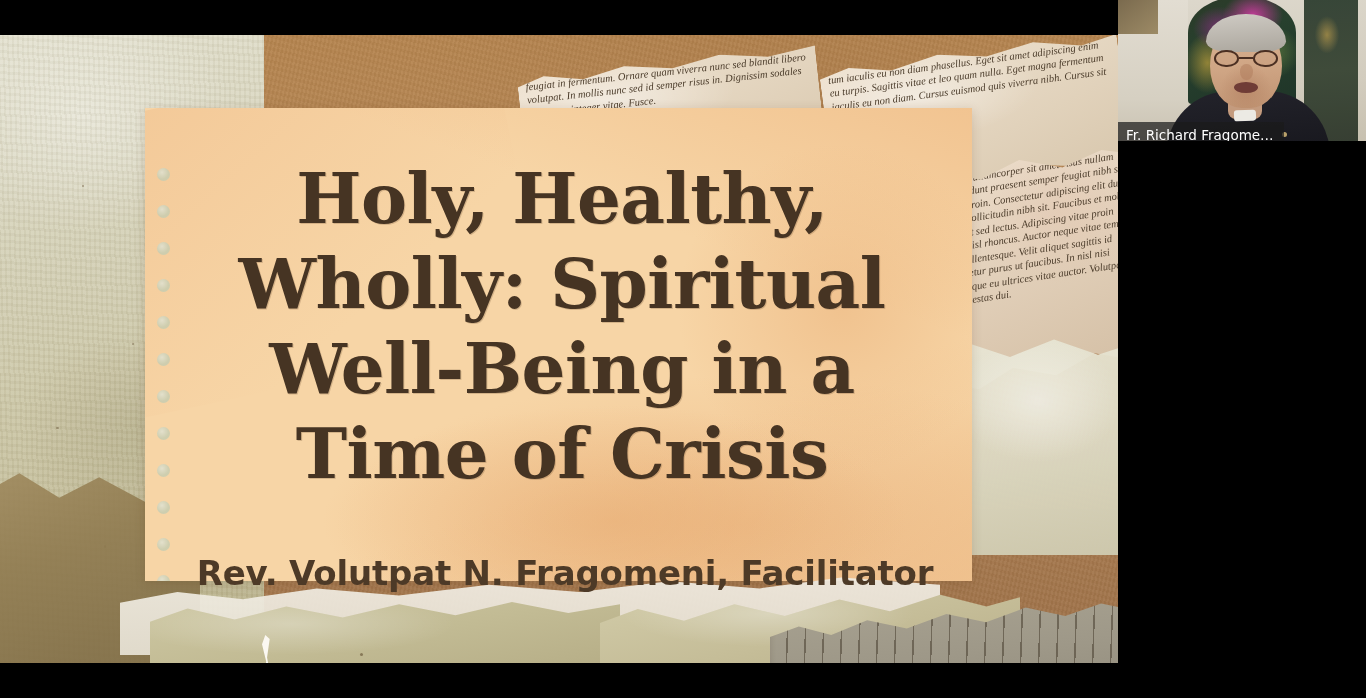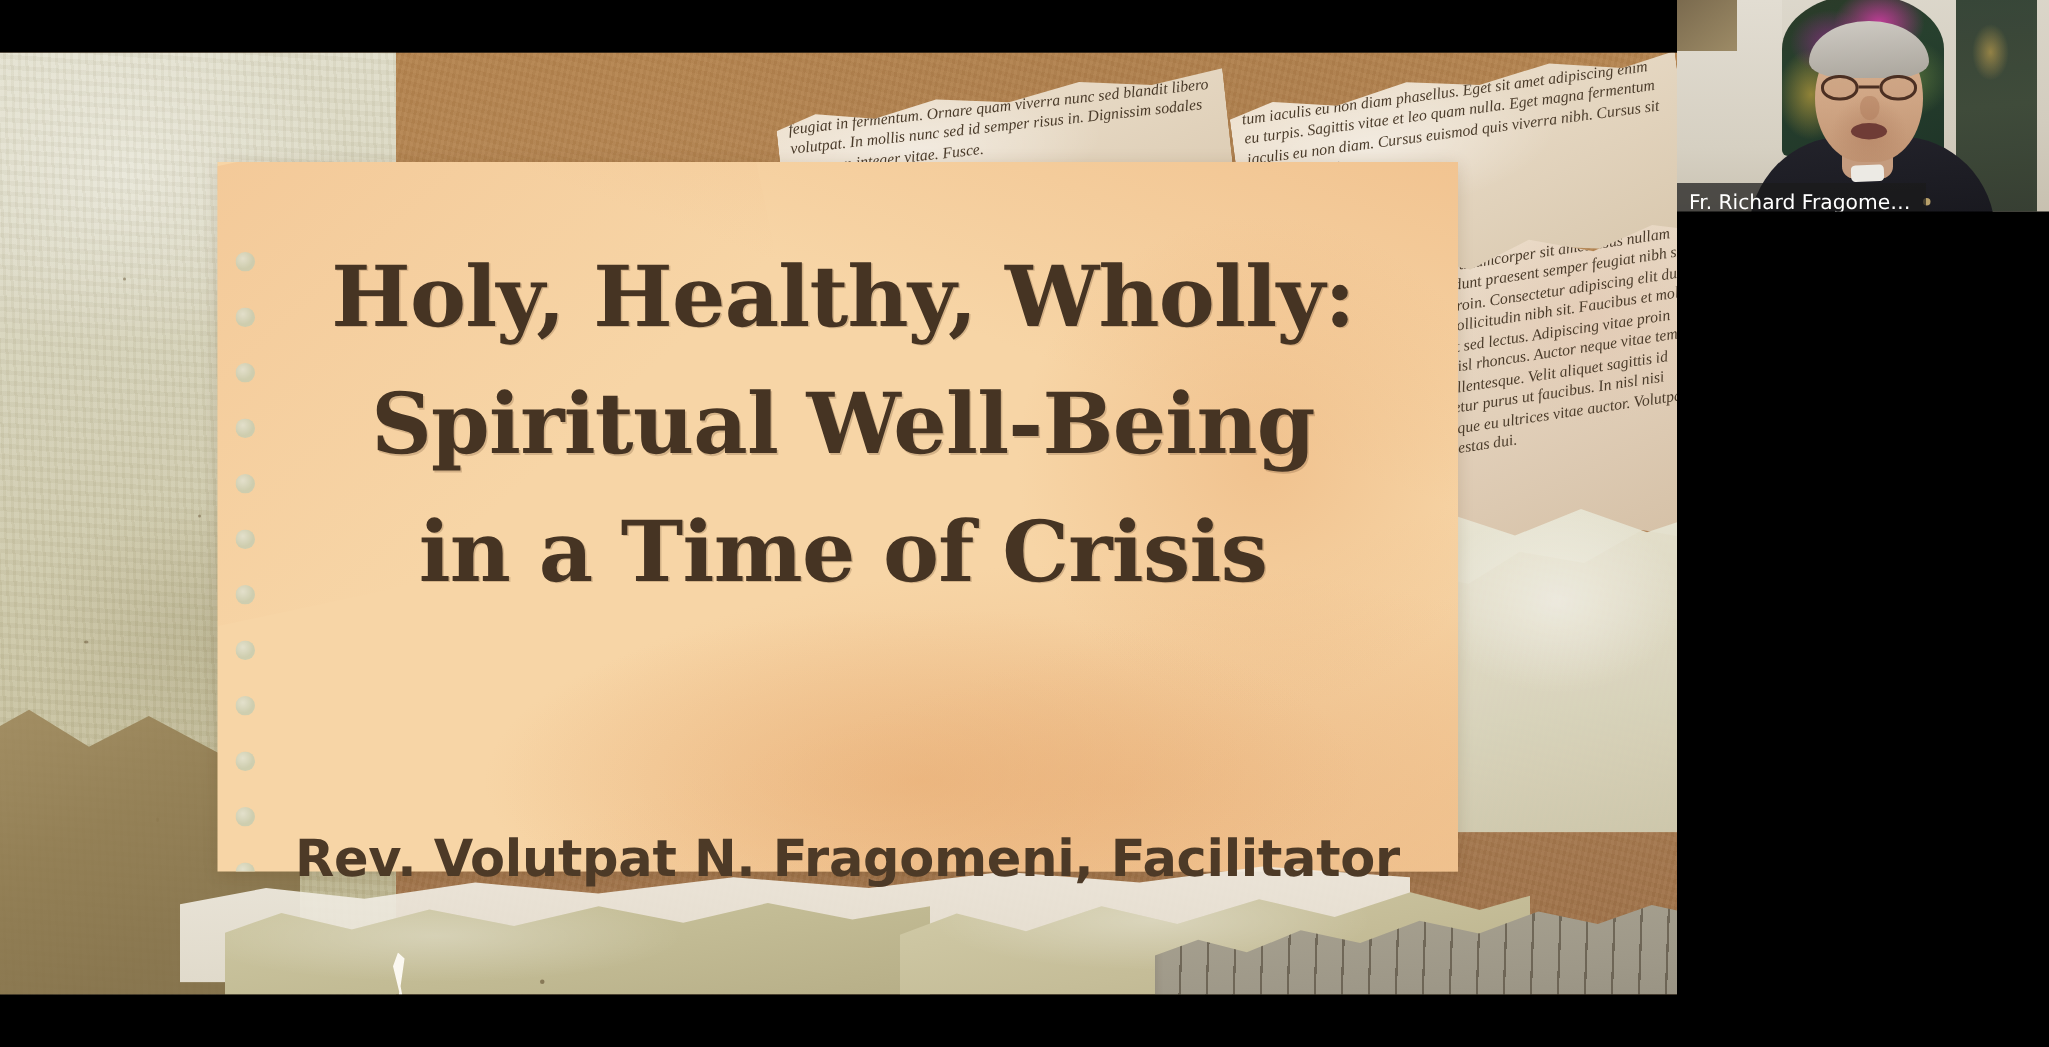--- a/index.html
+++ b/index.html
@@ -238,21 +238,21 @@
   }
   #slide-title {
     position: absolute;
     left: 72px;
     top: 48px;
     width: 690px;
     margin: 0;
     color: #463423;
     font-family: "DejaVu Serif", "Liberation Serif", serif;
     font-weight: 700;
-    font-size: 56px;
+    font-size: 69px;
     line-height: 85px;
     letter-spacing: -0.5px;
     text-align: center;
     text-shadow: 1px 1px 0 rgba(90,60,30,.22);
   }
   #slide-subtitle {
     position: absolute;
     left: 40px;
     top: 445px;
     width: 760px;

